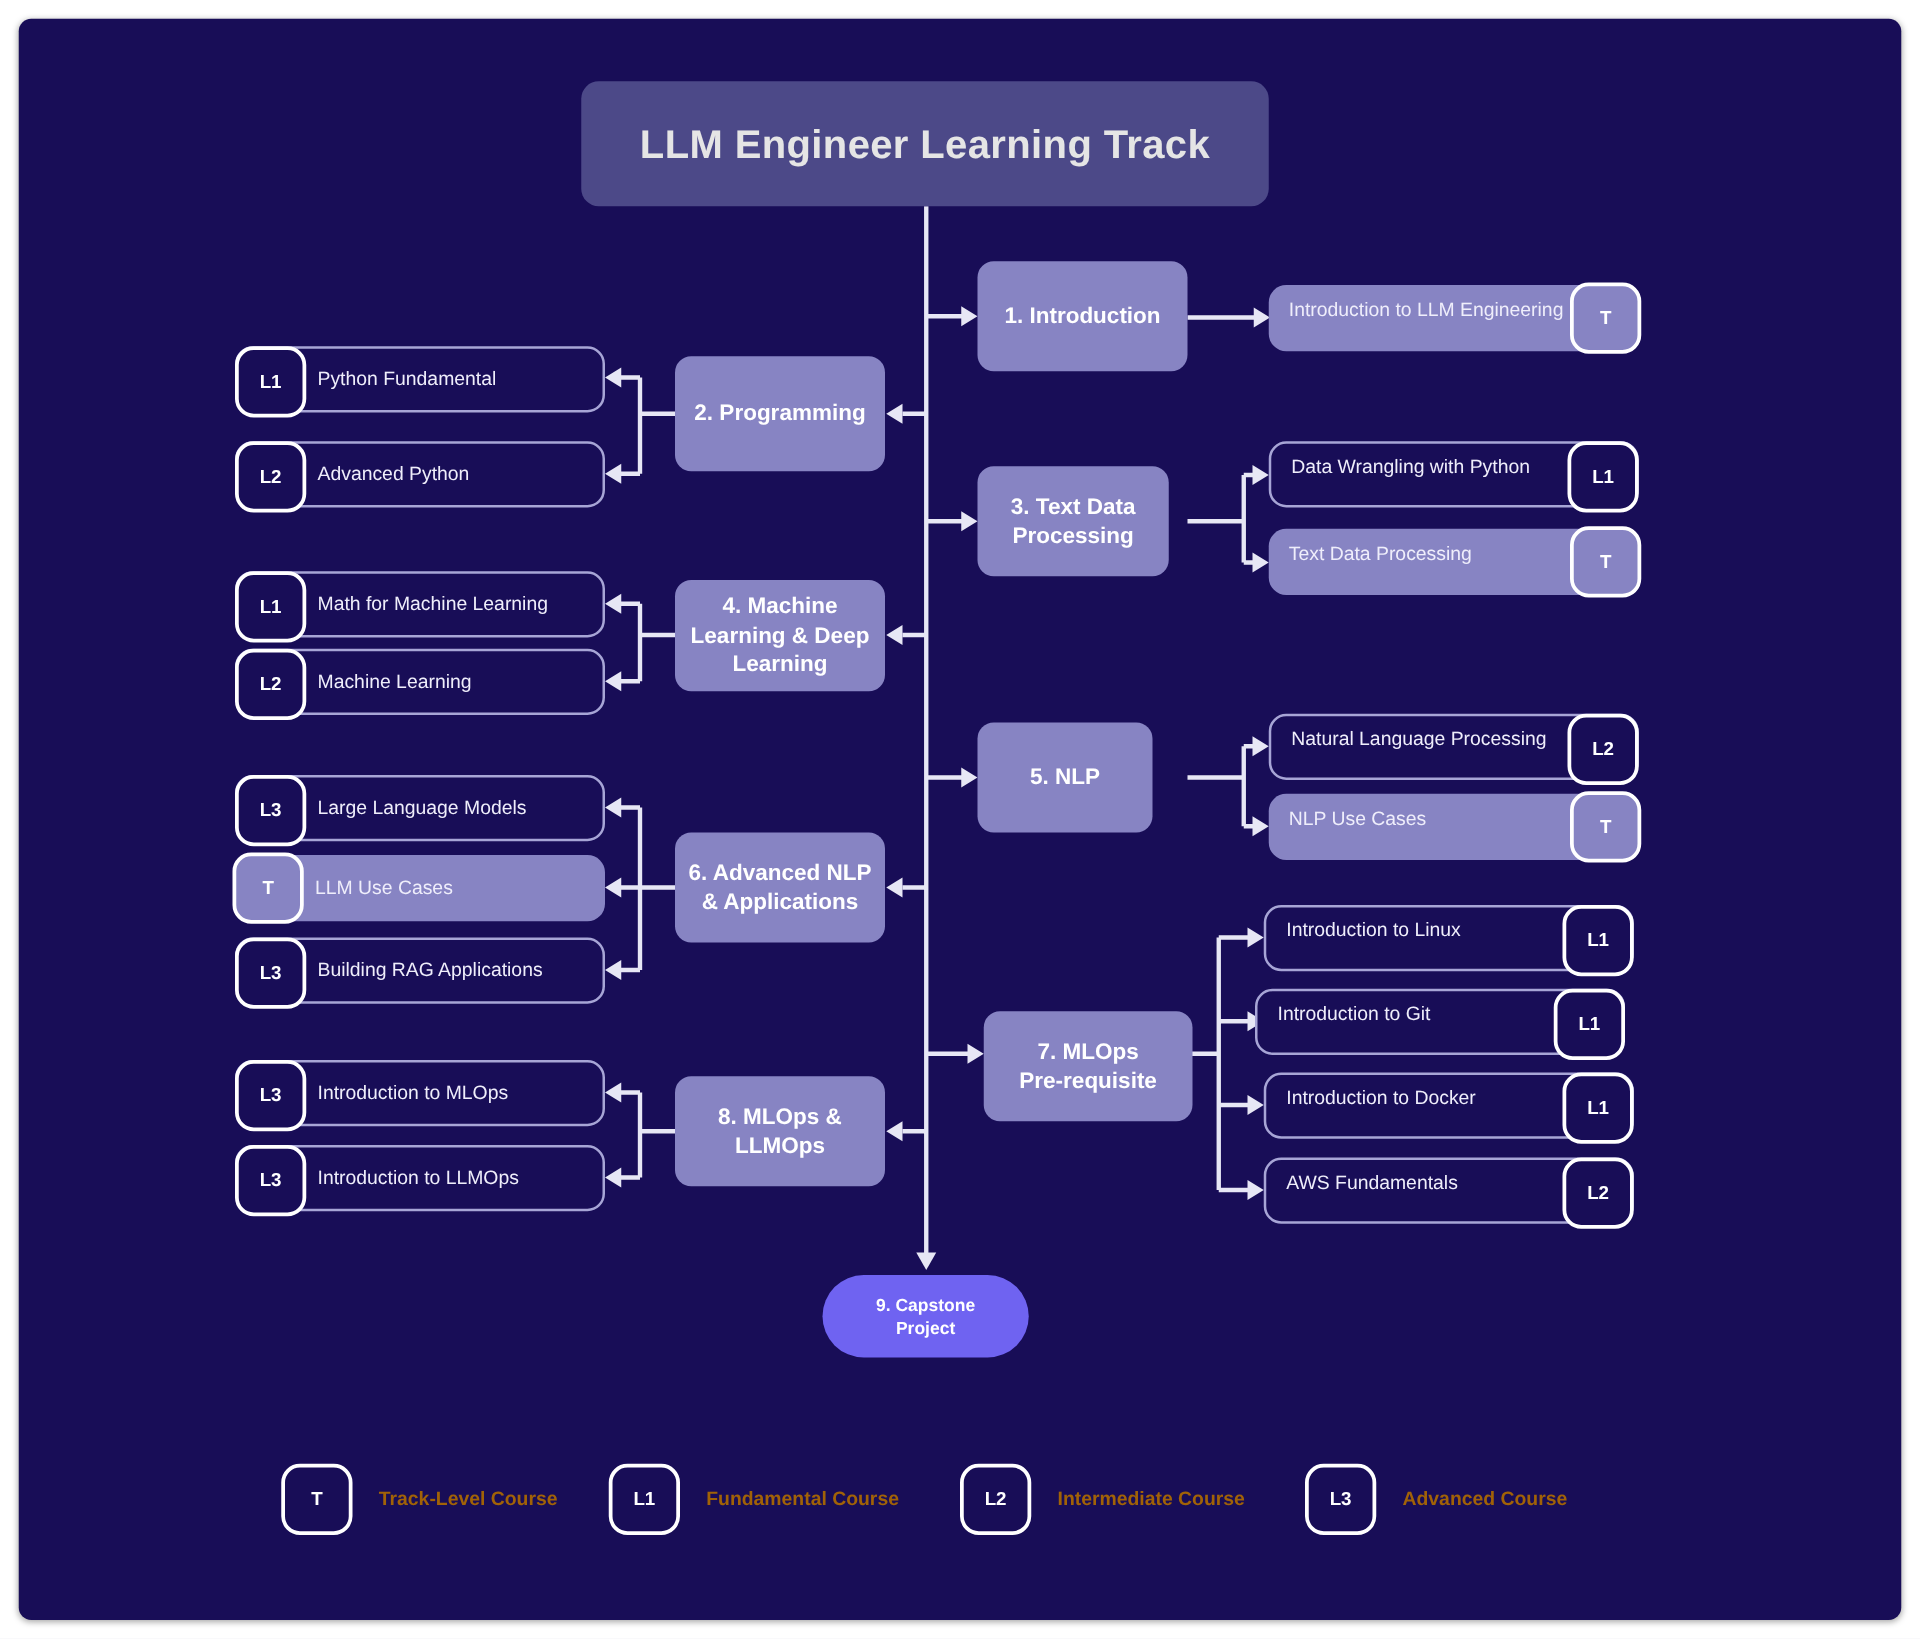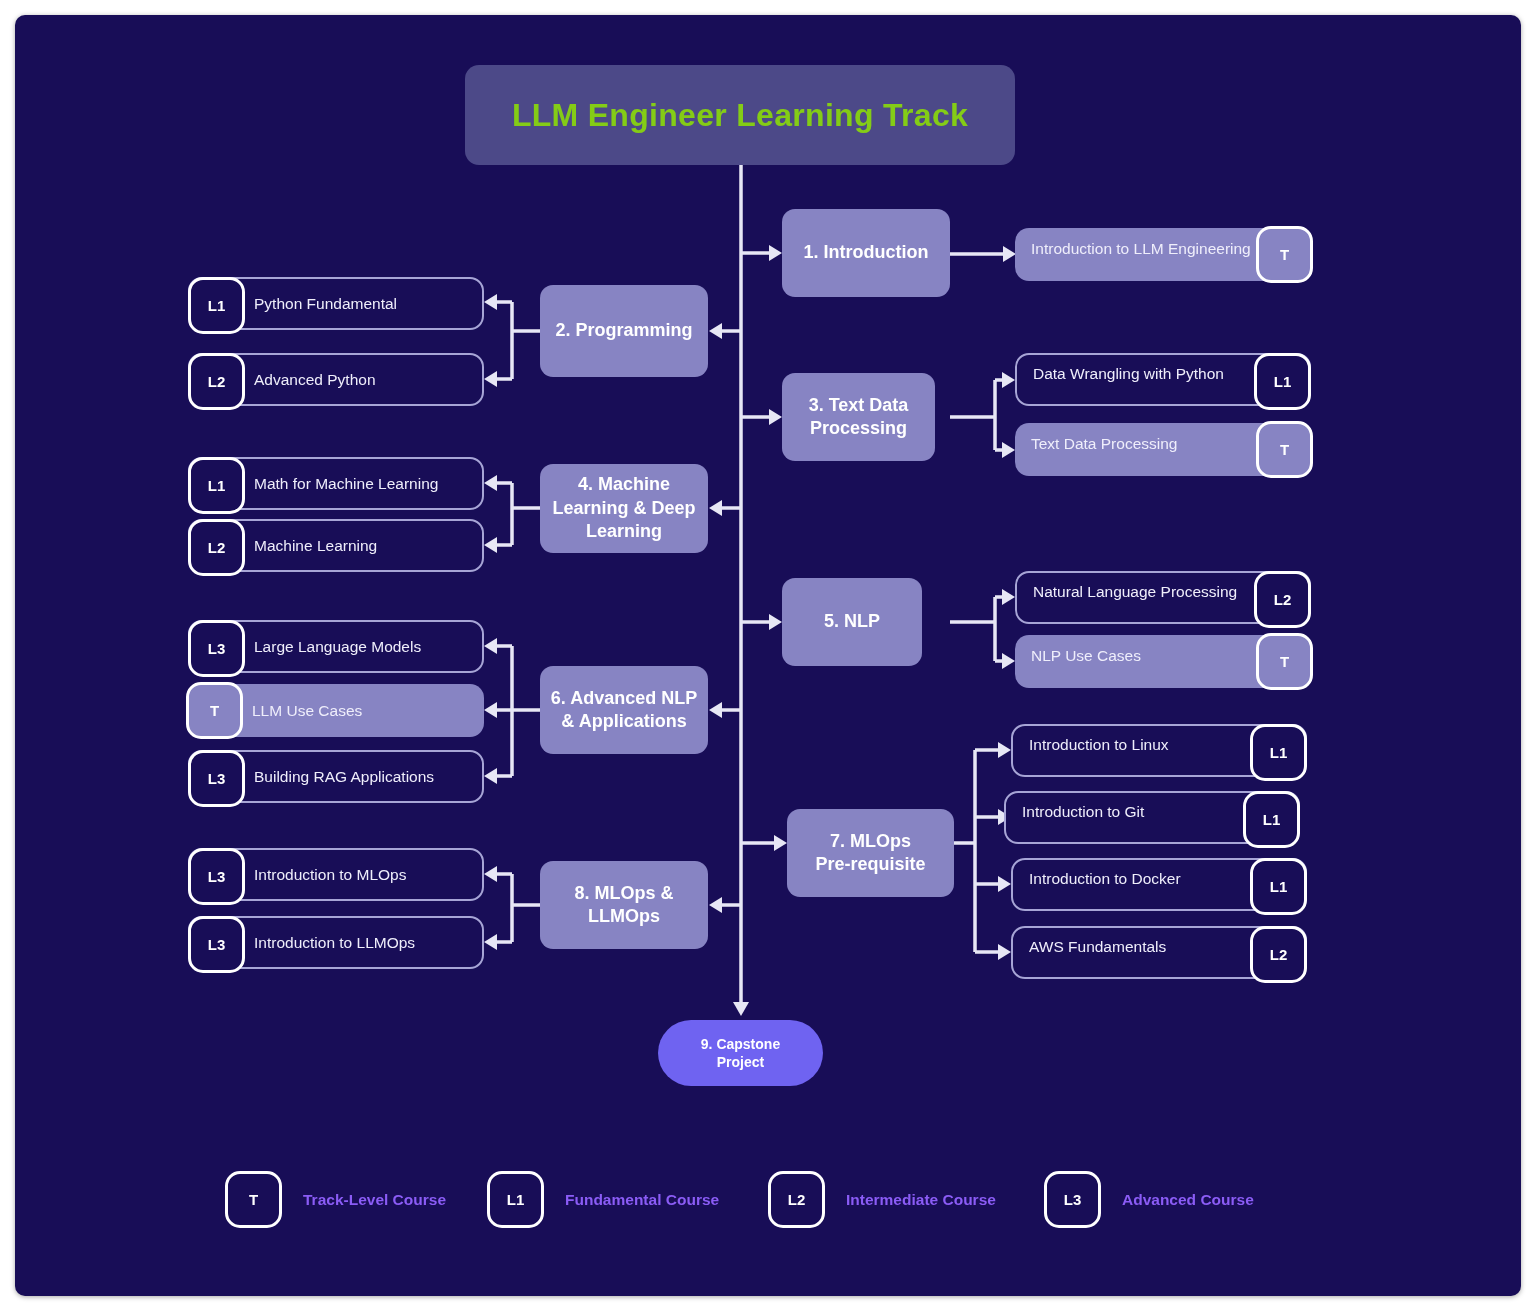--- a/index.html
+++ b/index.html
@@ -12,21 +12,21 @@
     background:var(--background,#180d57);border-radius:10px;
     box-shadow:0 1px 5px rgba(0,0,0,0.35);
   }
   .connector{position:absolute;left:0;top:0;z-index:1;}
   .connector path{stroke:var(--line,#e7e7f5);stroke-width:3.5;fill:none;}
   .connector polygon{fill:var(--line,#e7e7f5);}
   .title-box{
     position:absolute;left:465px;top:65px;width:550px;height:100px;z-index:2;
     background:var(--title_box,#4c4988);border-radius:14px;
     display:flex;align-items:center;justify-content:center;
-    color:#84cc16;font-weight:bold;font-size:32px;letter-spacing:.3px;
+    color:#e5e5e5;font-weight:bold;font-size:32px;letter-spacing:.3px;
   }
   .node{
     position:absolute;z-index:2;background:var(--node,#8784c3);border-radius:13px;
     display:flex;align-items:center;justify-content:center;text-align:center;
     color:#fff;font-weight:bold;font-size:18px;line-height:1.3;white-space:pre-line;
     padding:0 4px;box-sizing:border-box;
   }
   .capstone{background:var(--capstone,#6f63f1);border-radius:34px;}
   .course{
     position:absolute;z-index:2;width:296px;height:53px;border-radius:14px;
@@ -53,21 +53,21 @@
   .legend-item{
     position:absolute;top:1171px;height:57px;z-index:2;
     display:flex;align-items:center;gap:21px;
   }
   .legend-badge{
     width:57px;height:57px;border-radius:15px;border:3px solid #fff;
     box-sizing:border-box;background:var(--background,#180d57);
     display:flex;align-items:center;justify-content:center;
     color:#fff;font-weight:bold;font-size:15px;flex:0 0 auto;
   }
-  .legend-label{color:#8b5cf6;font-weight:bold;font-size:15.5px;}
+  .legend-label{color:#a16207;font-weight:bold;font-size:15.5px;}
 </style>
 </head>
 <body>
 
 <div class="page">
   <div class="canvas"></div>
 
   <svg class="connector" width="1536" height="1311" viewBox="0 0 1536 1311">
     <path d="M741 165 V1003
              M741 253 H770 M950 254 H1004

